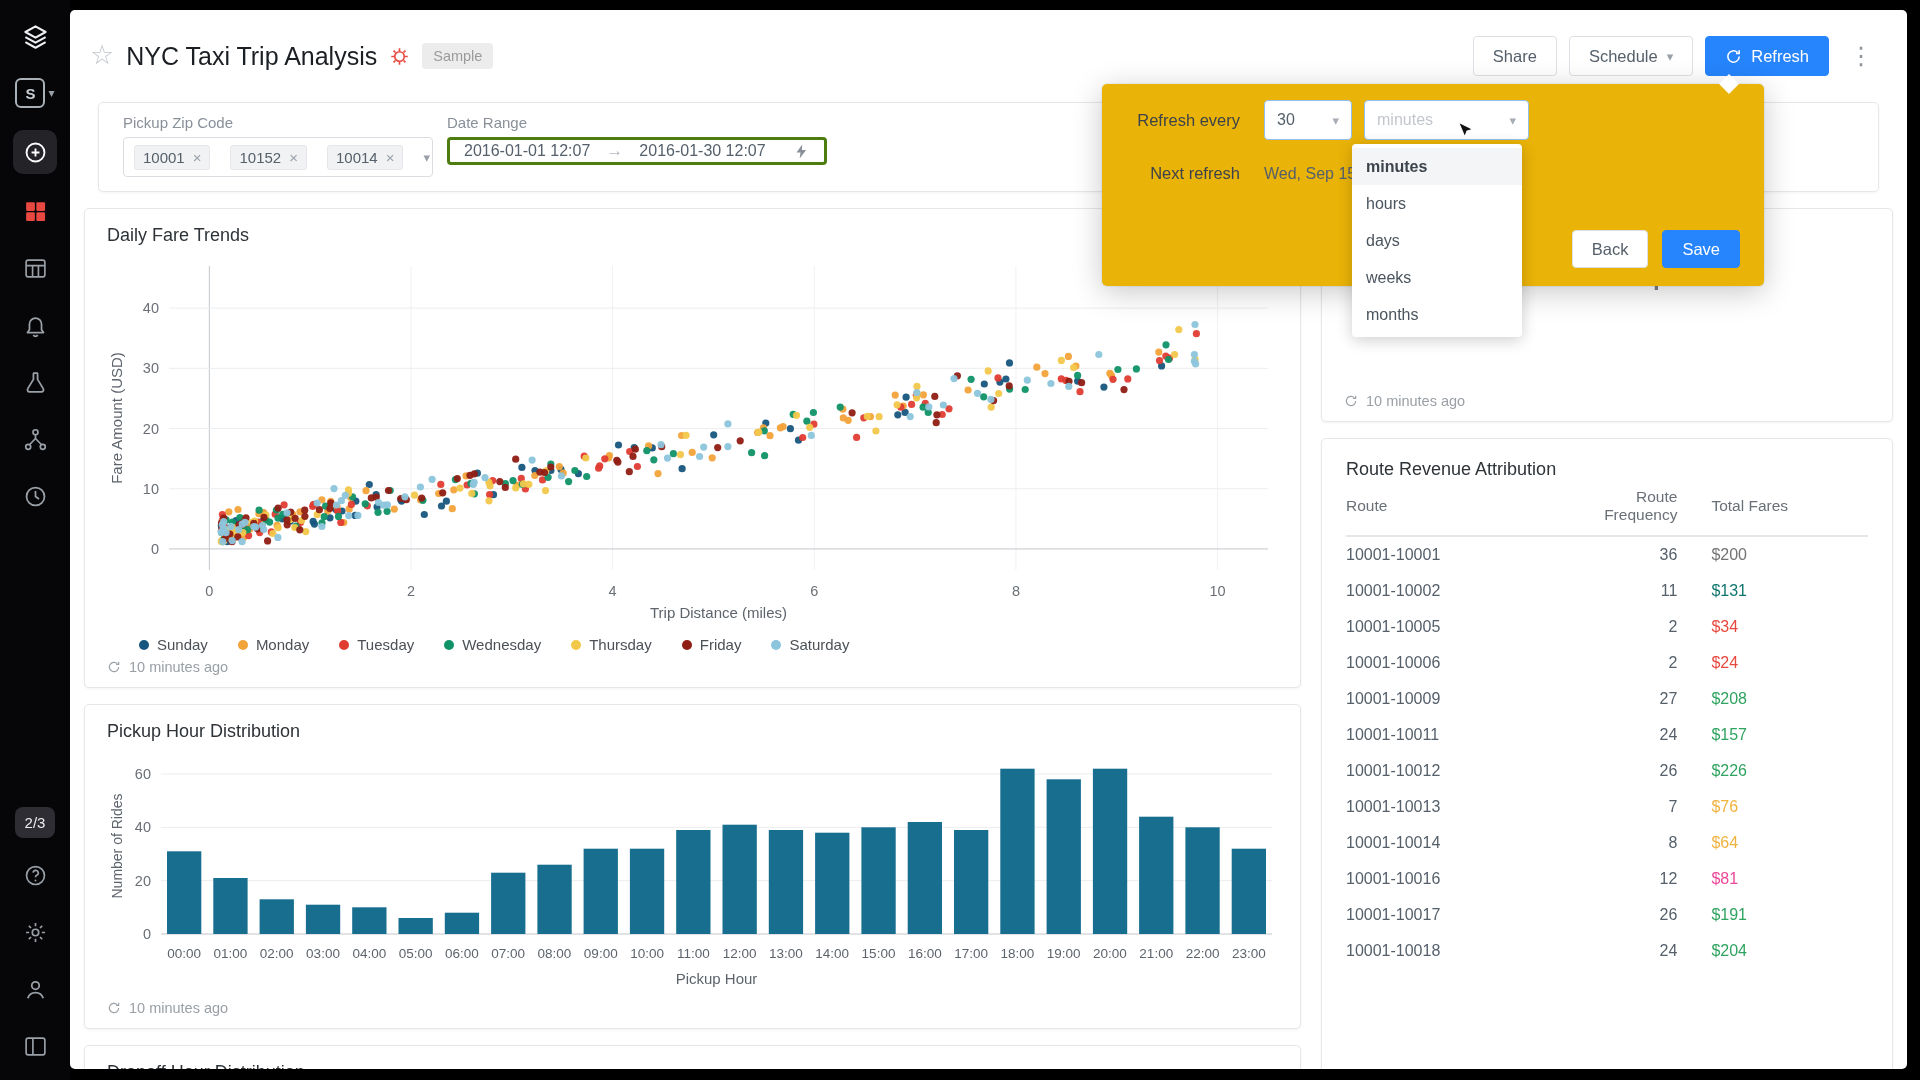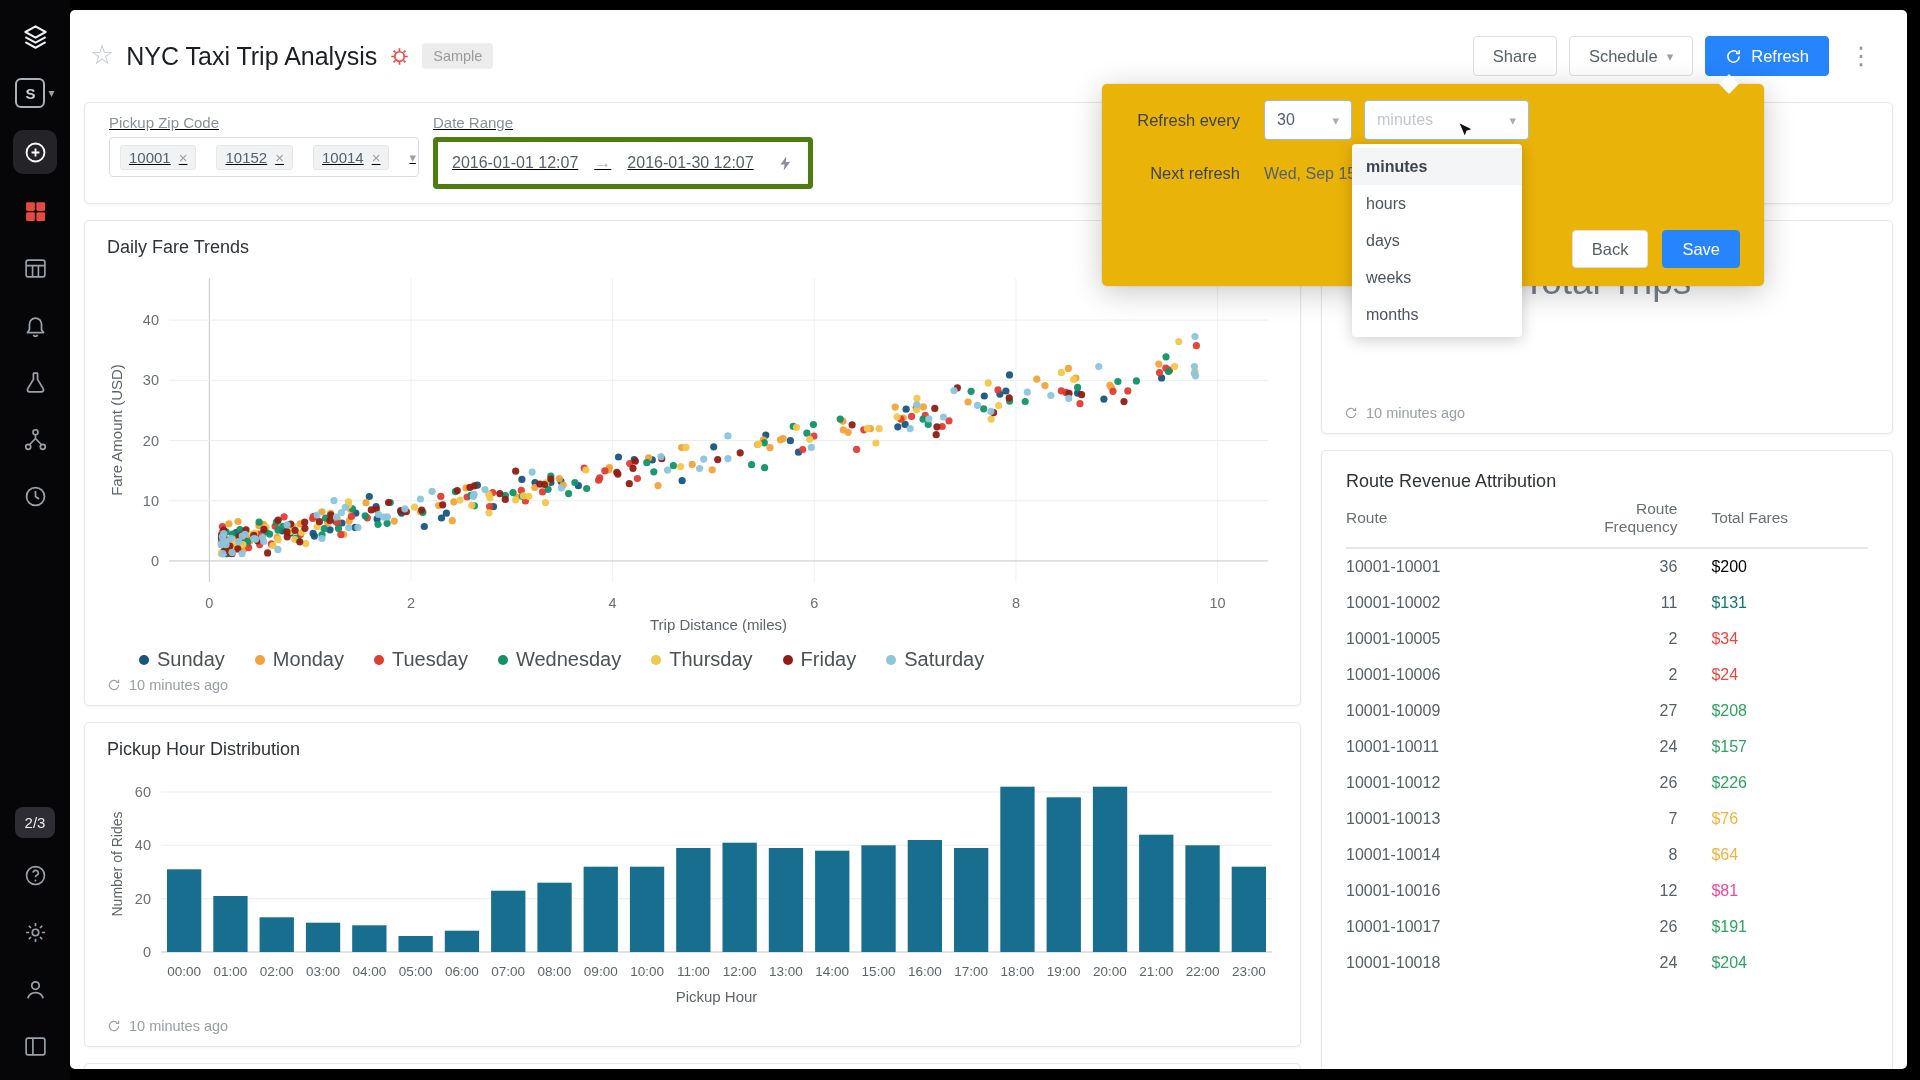--- a/index.html
+++ b/index.html
@@ -33,43 +33,43 @@
   .hdr-spacer{flex:1;}
   .btn{height:40px;padding:0 19px;border:1px solid #dcdfe3;background:#fff;border-radius:4px;
     font-size:16.5px;color:#55606b;font-family:inherit;display:inline-flex;align-items:center;gap:9px;
     cursor:pointer;margin-left:12px;white-space:nowrap;}
   .btn .caret{font-size:13px;color:#9aa0a8;}
   .btn-primary{background:#2684fc;border-color:#2684fc;color:#fff;}
   .kebab{border:none;background:none;font-size:24px;color:#8d949c;margin-left:12px;cursor:pointer;padding:4px 8px;}
 
   
   .card{border:1px solid #e7e7e7;border-radius:5px;box-shadow:0 1px 3px rgba(0,0,0,.05);background:#fff;box-sizing:border-box;}
-  .filters{margin:0 14px;padding:11px 24px 14px;display:flex;gap:14px;align-items:flex-start;text-decoration:underline;}
+  .filters{margin:0 28px;padding:11px 24px 14px;display:flex;gap:14px;align-items:flex-start;}
   .f-group{display:flex;flex-direction:column;}
   .f-label{font-size:15px;color:#8a9099;margin-bottom:6px;}
   .zip-select{display:flex;align-items:center;gap:20px;border:1px solid #d9dde2;border-radius:4px;
     padding:0 10px;width:310px;height:40px;box-sizing:border-box;cursor:pointer;}
   .tag{background:#f1f2f4;border:1px solid #e4e6e9;border-radius:3px;font-size:15px;color:#55606b;
     padding:3px 8px;display:inline-flex;align-items:center;gap:8px;white-space:nowrap;}
   .tag-x{color:#99a0a8;cursor:pointer;font-size:15px;line-height:1;}
   .select-caret{margin-left:auto;color:#99a0a8;font-size:13px;}
-  .date-range{display:flex;align-items:center;gap:16px;border:5px solid #4d7c0f;border-radius:4px;
-    padding:0 14px;height:52px;font-size:16px;color:#55606b;width:380px;box-sizing:border-box;cursor:pointer;}
+  .date-range{display:flex;align-items:center;gap:16px;border:3px solid #4d7c0f;border-radius:4px;
+    padding:0 14px;height:28px;font-size:16px;color:#55606b;width:380px;box-sizing:border-box;cursor:pointer;}
   .dr-arrow{color:#b3b9c0;font-size:17px;}
   .bolt{color:#8a9099;margin-left:auto;display:flex;cursor:pointer;}
 
   
   .main-row{display:flex;gap:20px;padding:16px 14px 0;}
   .col-left{width:1217px;display:flex;flex-direction:column;gap:16px;flex:none;}
   .col-right{flex:1;display:flex;flex-direction:column;gap:16px;min-width:0;}
   .chart-card{padding:16px 22px 12px;}
   .card h2{font-size:18px;font-weight:500;color:#2e3338;margin:0 0 8px;}
   .updated{display:flex;align-items:center;gap:8px;color:#9aa0a6;font-size:14.5px;margin-top:6px;}
   .legend{display:flex;gap:30px;margin:8px 0 2px 32px;}
-  .legend-item{display:flex;align-items:center;gap:8px;font-size:20px;color:#4b5157;cursor:pointer;}
+  .legend-item{display:flex;align-items:center;gap:8px;font-size:15px;color:#4b5157;cursor:pointer;}
   .legend-dot{width:10px;height:10px;border-radius:50%;display:inline-block;}
 
   
   .counter-card{position:relative;height:214px;display:flex;flex-direction:column;align-items:center;padding-top:40px;}
   .big-number{font-size:96px;color:#6d7684;line-height:1;letter-spacing:2px;}
   .counter-label{font-size:37px;color:#78808a;margin-top:0;}
   .counter-card .updated{position:absolute;left:22px;bottom:12px;margin:0;}
 
   
   .route-card{padding:20px 24px 8px;flex:1;}
@@ -883,21 +883,21 @@
                 <tr id="route-head">
                   <th>Route</th>
                   <th class="num">Route Frequency</th>
                   <th>Total Fares</th>
                 </tr>
               </thead>
             <tbody id="route-body">
                 <tr>
                   <td>10001-10001</td>
                   <td class="num">36</td>
-                  <td class="fare" style="color: #000000;">$200</td>
+                  <td class="fare" style="color: #737373;">$200</td>
                 </tr>
                 <tr>
                   <td>10001-10002</td>
                   <td class="num">11</td>
                   <td class="fare" style="color: #0f766e;">$131</td>
                 </tr>
                 <tr>
                   <td>10001-10005</td>
                   <td class="num">2</td>
                   <td class="fare" style="color: rgb(232, 72, 63);">$34</td>

